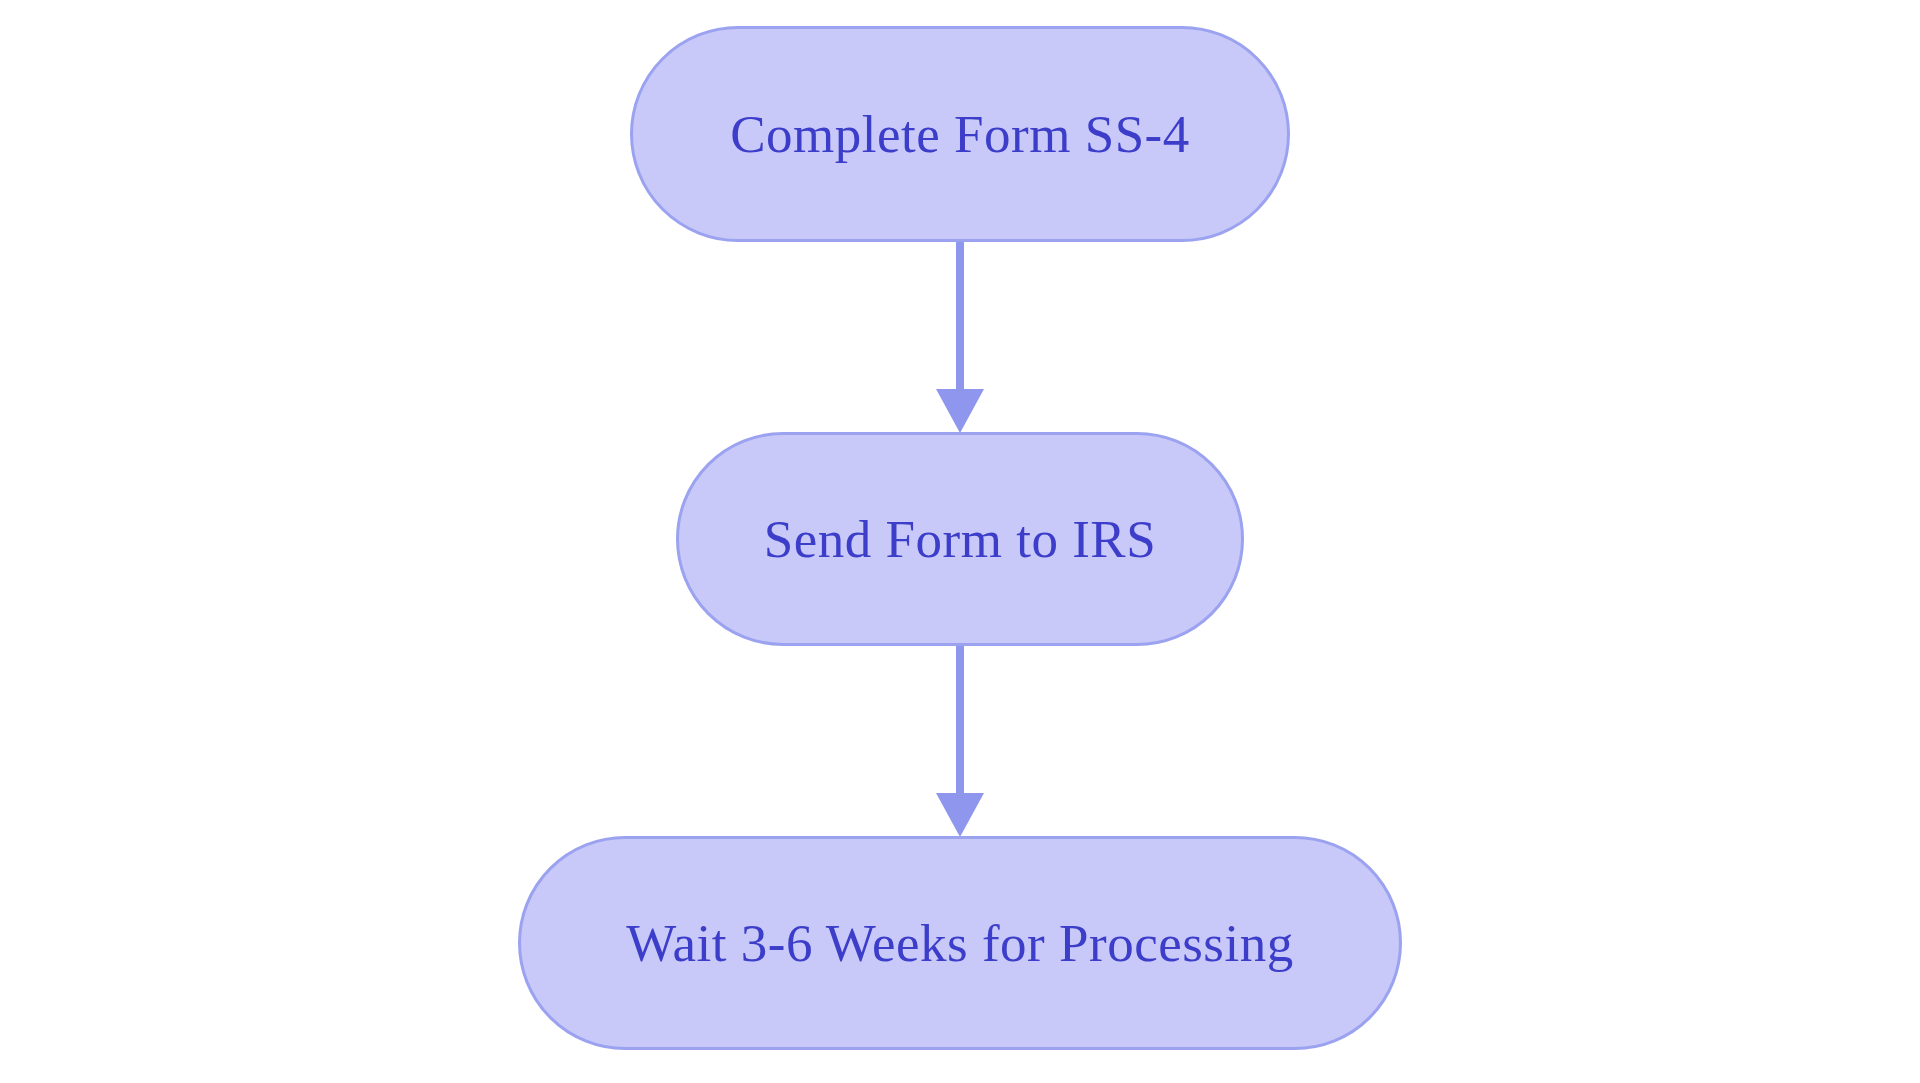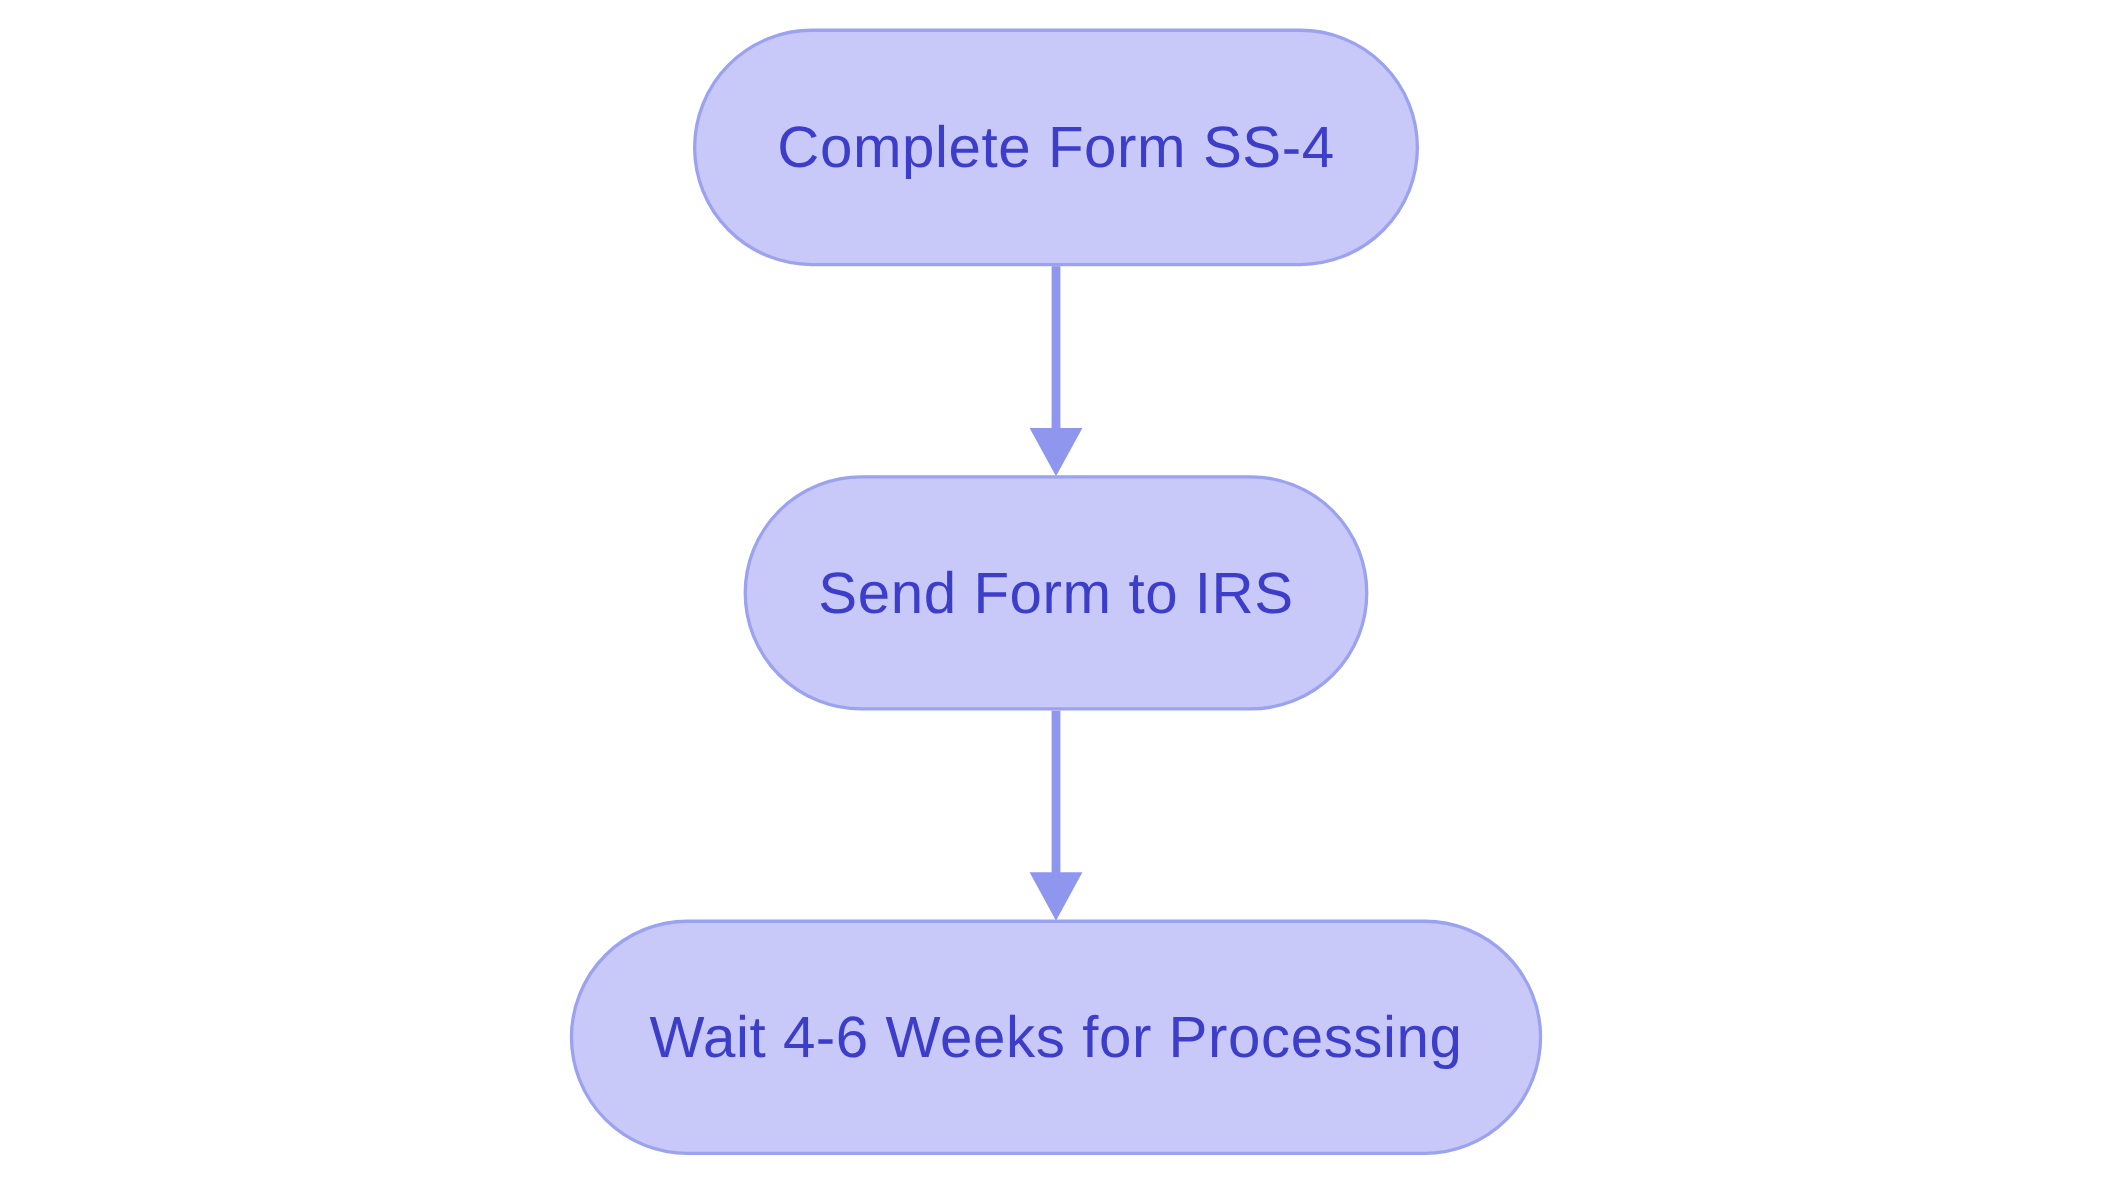--- a/index.html
+++ b/index.html
@@ -6,21 +6,21 @@
     margin: 0;
     padding: 0;
     background: #ffffff;
   }
   .canvas {
     position: relative;
     width: 1920px;
     height: 1083px;
     background: var(--bg, #ffffff);
     overflow: hidden;
-    font-family: Liberation Sans, sans-serif;
+    font-family: Liberation Serif, serif;
   }
   .node {
     position: absolute;
     box-sizing: border-box;
     background: var(--node-fill, #c8c9f9);
     border: 3px solid var(--node-border, #9ba2f0);
     display: flex;
     align-items: center;
     justify-content: center;
     text-align: center;
@@ -67,16 +67,16 @@
   <div class="arrow-head arrow-head-1"></div>
 
   <div class="node node-2">
     <span>Send Form to IRS</span>
   </div>
 
   <div class="arrow-line arrow-line-2"></div>
   <div class="arrow-head arrow-head-2"></div>
 
   <div class="node node-3">
-    <span>Wait 4-6 Weeks for Processing</span>
+    <span>Wait 3-6 Weeks for Processing</span>
   </div>
 
 </div>
 
 </body></html>

